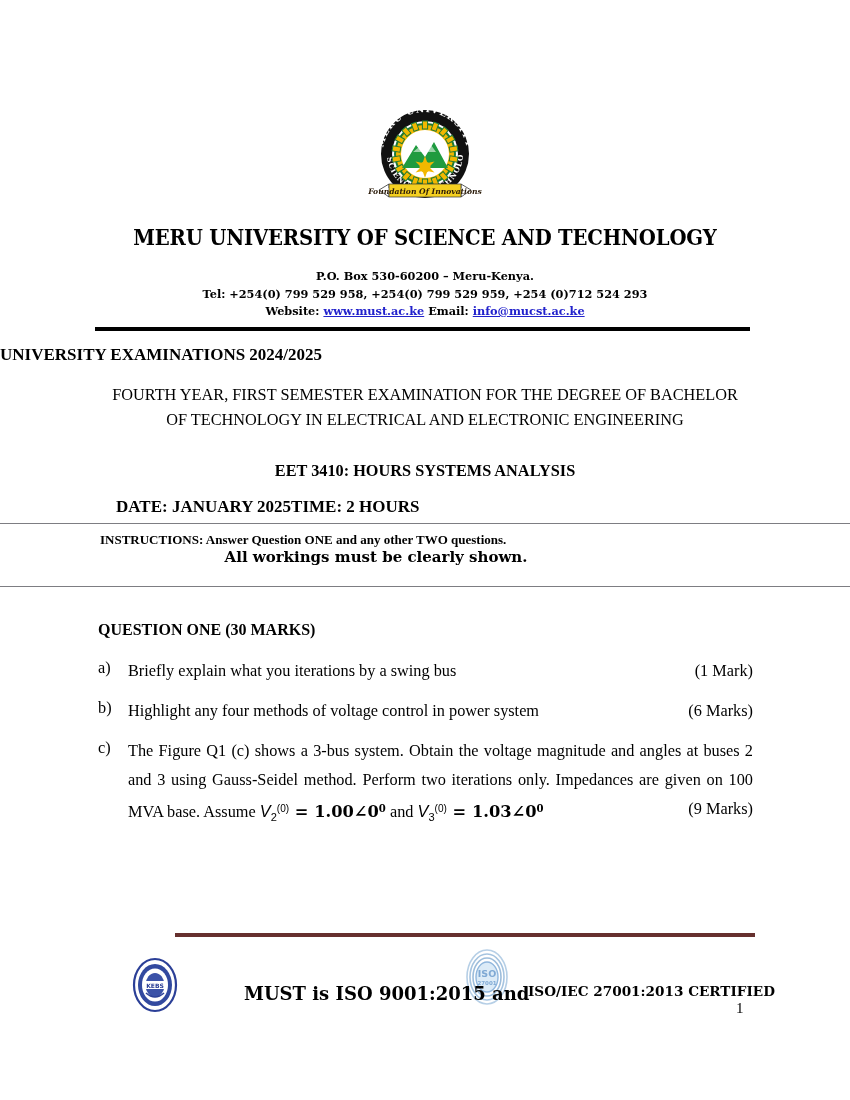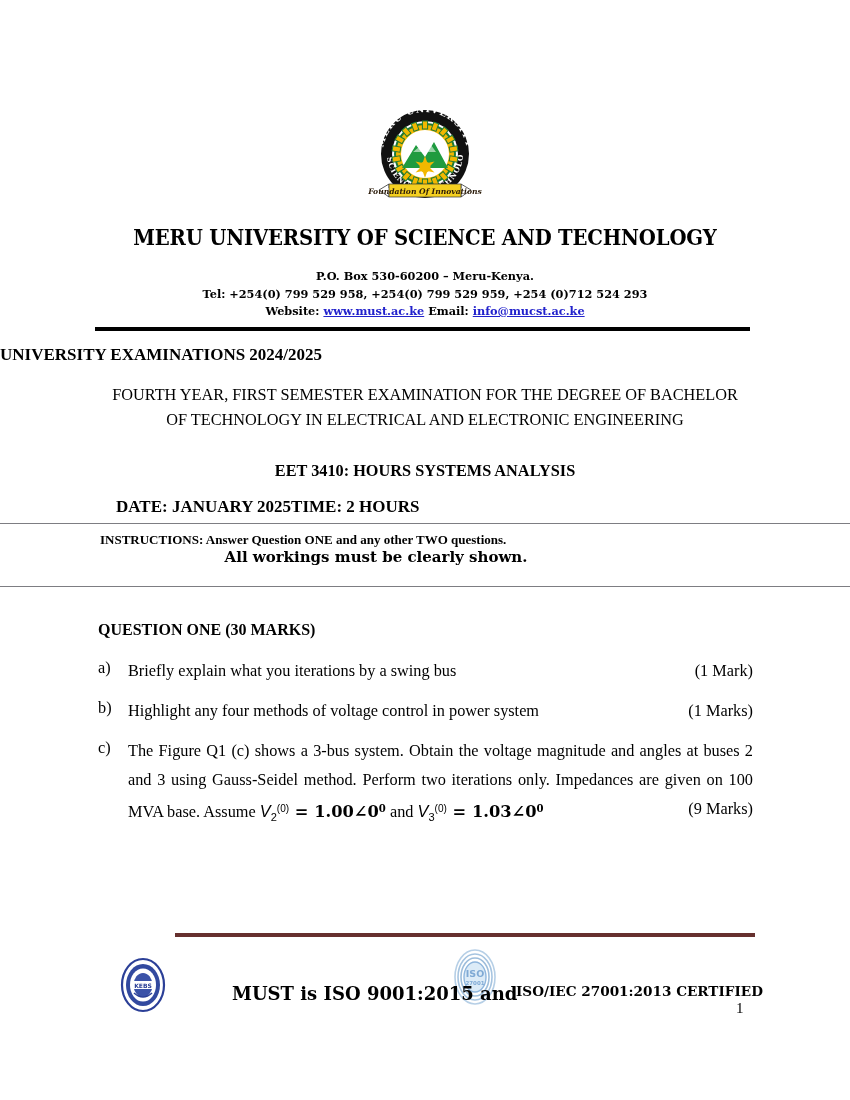--- a/index.html
+++ b/index.html
@@ -222,21 +222,21 @@
     font-weight: bold;
   }
   .num .deg {
     font-size: 0.62em;
     vertical-align: 0.52em;
   }
 
   
   .footer {
     position: absolute;
-    left: 4px;
+    left: 16px;
     top: 947px;
     width: 696px;
     height: 70px;
   }
   .seal-kebs {
     position: absolute;
     left: 114px;
     top: 10px;
   }
   .seal-iso {
@@ -385,21 +385,21 @@
           <span class="q-marks">(1 Mark)</span>
         </div>
       </div>
     </div>
 
     <div class="q-item">
       <div class="q-label">b)</div>
       <div class="q-body">
         <div class="q-row">
           <span>Highlight any four methods of voltage control in power system</span>
-          <span class="q-marks">(1 Marks)</span>
+          <span class="q-marks">(6 Marks)</span>
         </div>
       </div>
     </div>
 
     <div class="q-item">
       <div class="q-label">c)</div>
       <div class="q-body">
         <div class="q-text-justify">
           <span>The Figure Q1 (c) shows a 3-bus system. Obtain the voltage magnitude and angles at buses 2 and 3 using Gauss-Seidel method. Perform two iterations only. Impedances are given on 100 MVA base. Assume</span>
           <span class="math"><span>V</span><span class="sub">2</span><span class="sup">(0)</span></span><span class="num">&nbsp;<span>=</span>&nbsp;<span>1.00∠0</span><span class="deg">0</span></span>

